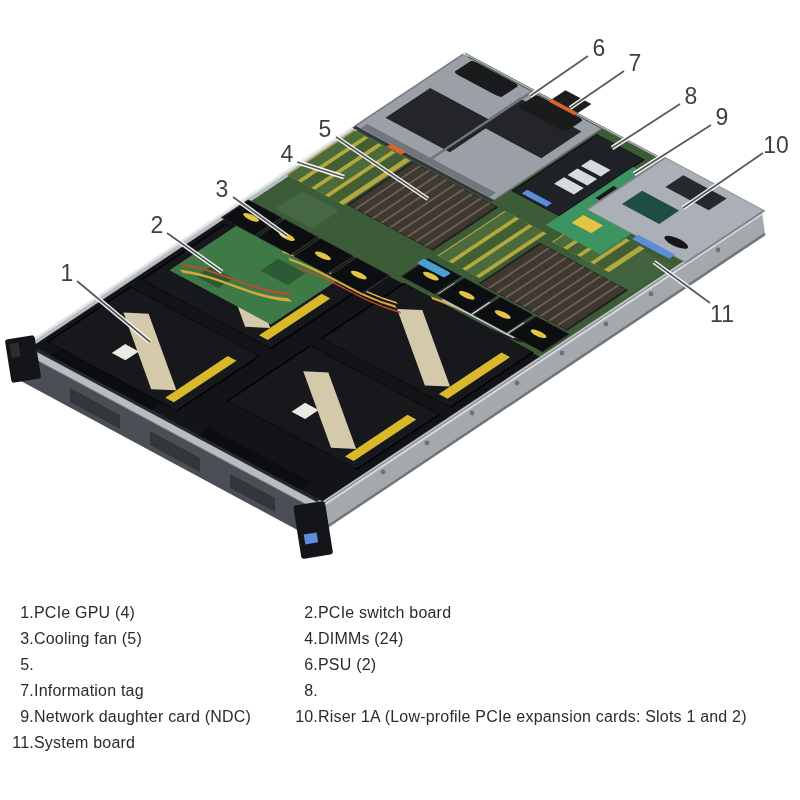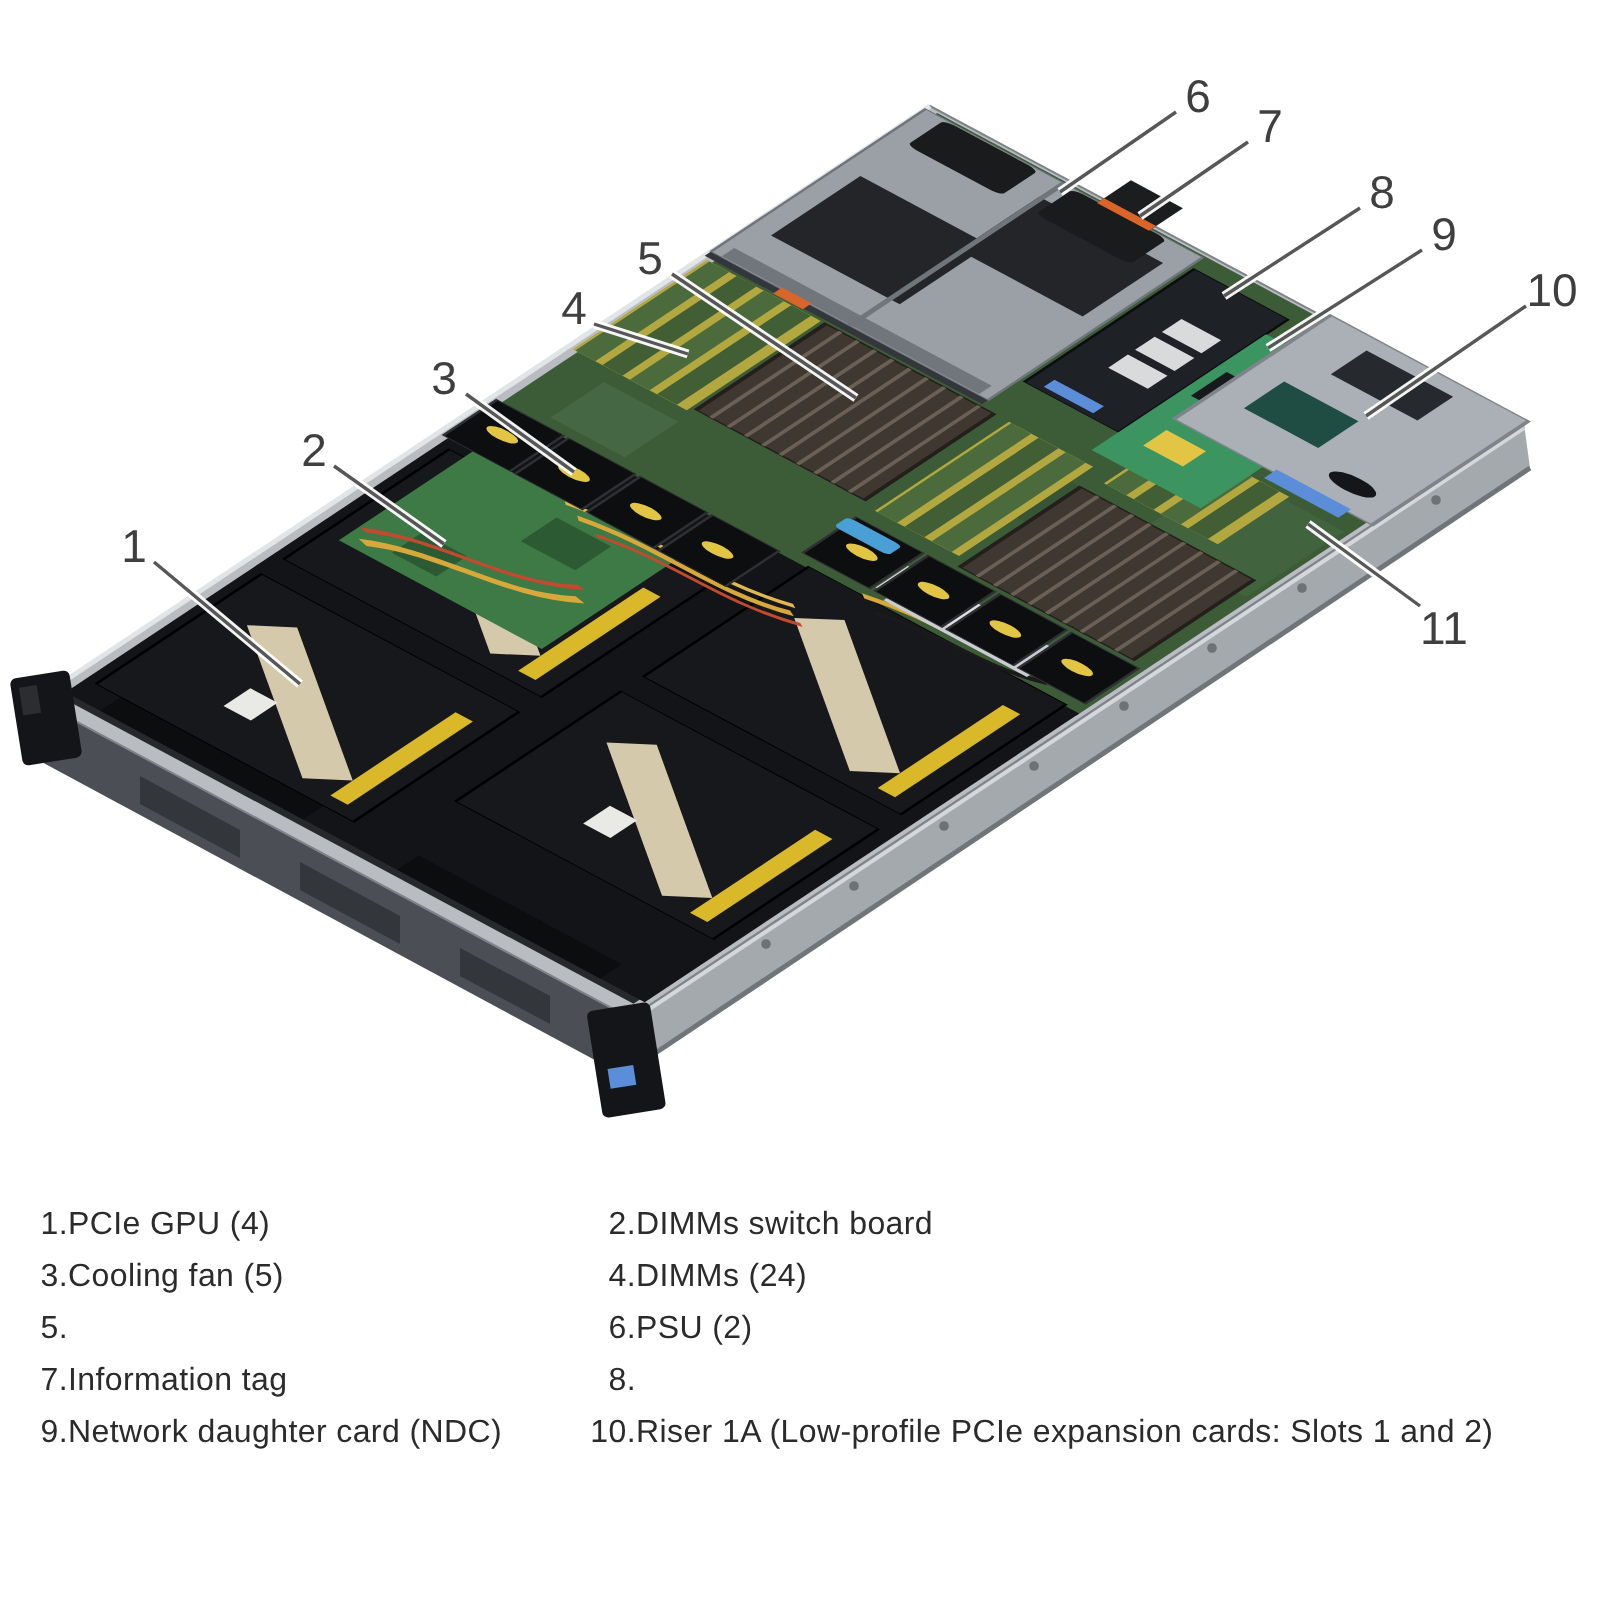--- a/index.html
+++ b/index.html
@@ -326,25 +326,29 @@
       <span class="lnum">5.</span>
     </div>
     <div class="legend-row">
       <span class="lnum">7.</span>
       <span class="llabel">Information tag</span>
     </div>
     <div class="legend-row">
       <span class="lnum">9.</span>
       <span class="llabel">Network daughter card (NDC)</span>
     </div>
+    <div class="legend-row">
+      <span class="lnum">11.</span>
+      <span class="llabel">System board</span>
+    </div>
   </div>
   <div class="legend-col legend-col-right">
     <div class="legend-row">
       <span class="lnum">2.</span>
-      <span class="llabel">DIMMs switch board</span>
+      <span class="llabel">PCIe switch board</span>
     </div>
     <div class="legend-row">
       <span class="lnum">4.</span>
       <span class="llabel">DIMMs (24)</span>
     </div>
     <div class="legend-row">
       <span class="lnum">6.</span>
       <span class="llabel">PSU (2)</span>
     </div>
     <div class="legend-row">

